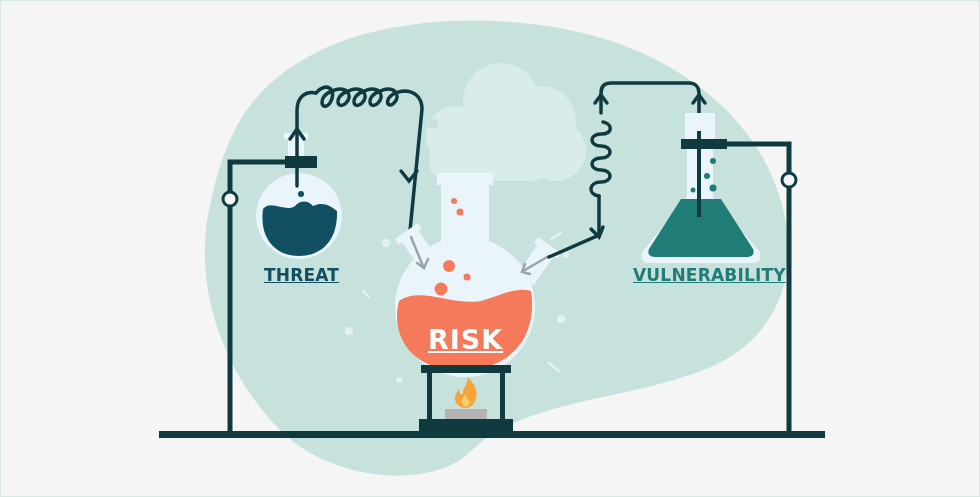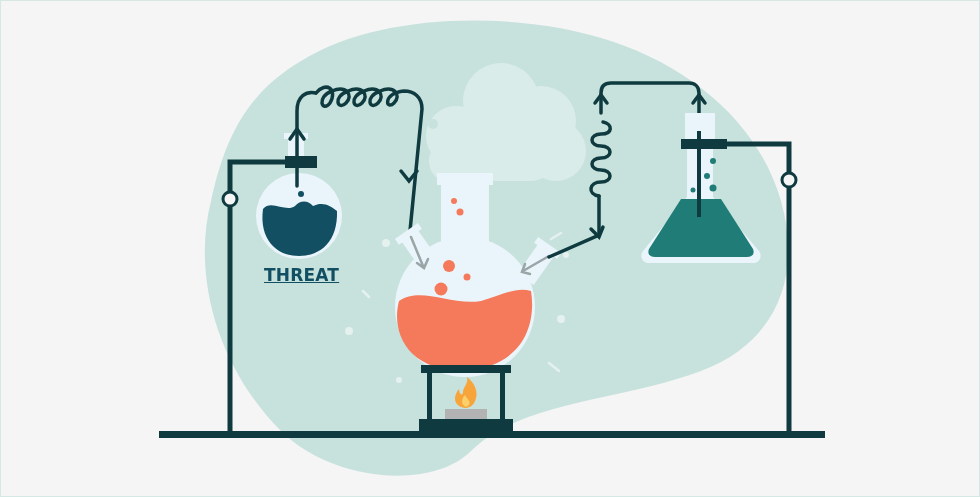--- a/index.html
+++ b/index.html
@@ -125,13 +125,15 @@
       <rect x="696" y="130" width="4" height="86" fill="#0f3b40"></rect>
     </g>
 
     <g fill="none" stroke="#0f3b40" stroke-width="5">
       <path d="M 724 143 L 788 143 L 788 432"></path>
     </g>
     <circle cx="788" cy="179" r="7" fill="#f5f5f5" stroke="#0f3b40" stroke-width="3"></circle>
   </svg>
 
   <div class="label threat">THREAT</div>
+  <div class="label risk">RISK</div>
+  <div class="label vuln">VULNERABILITY</div>
 </div>
 
 </body></html>

